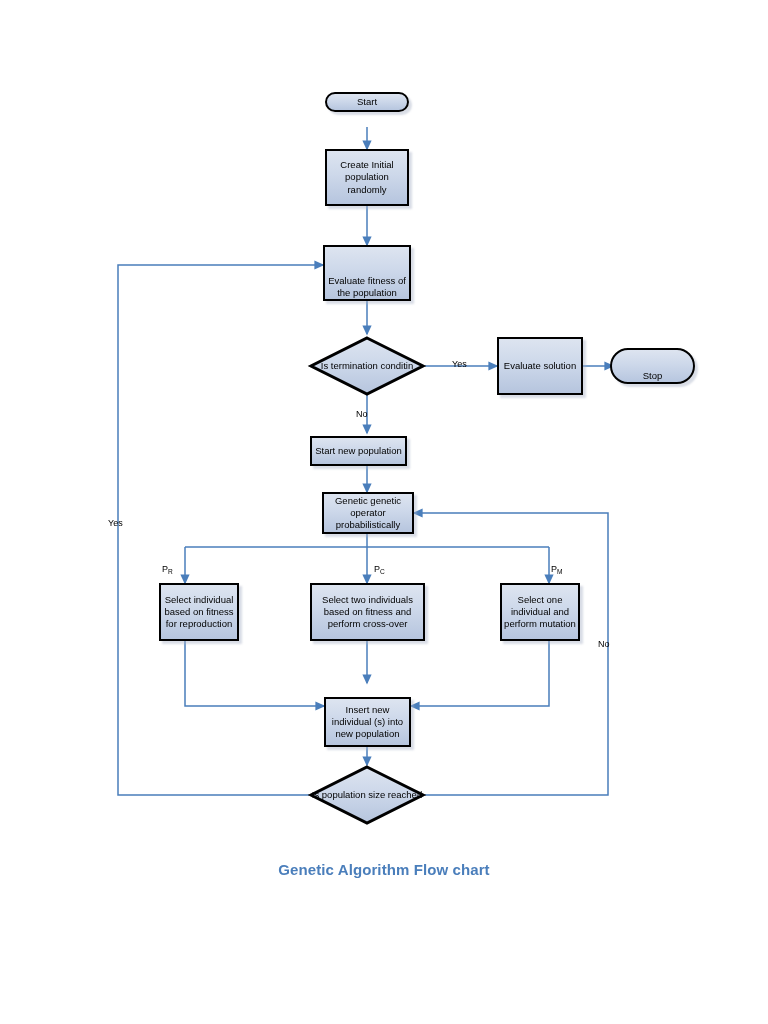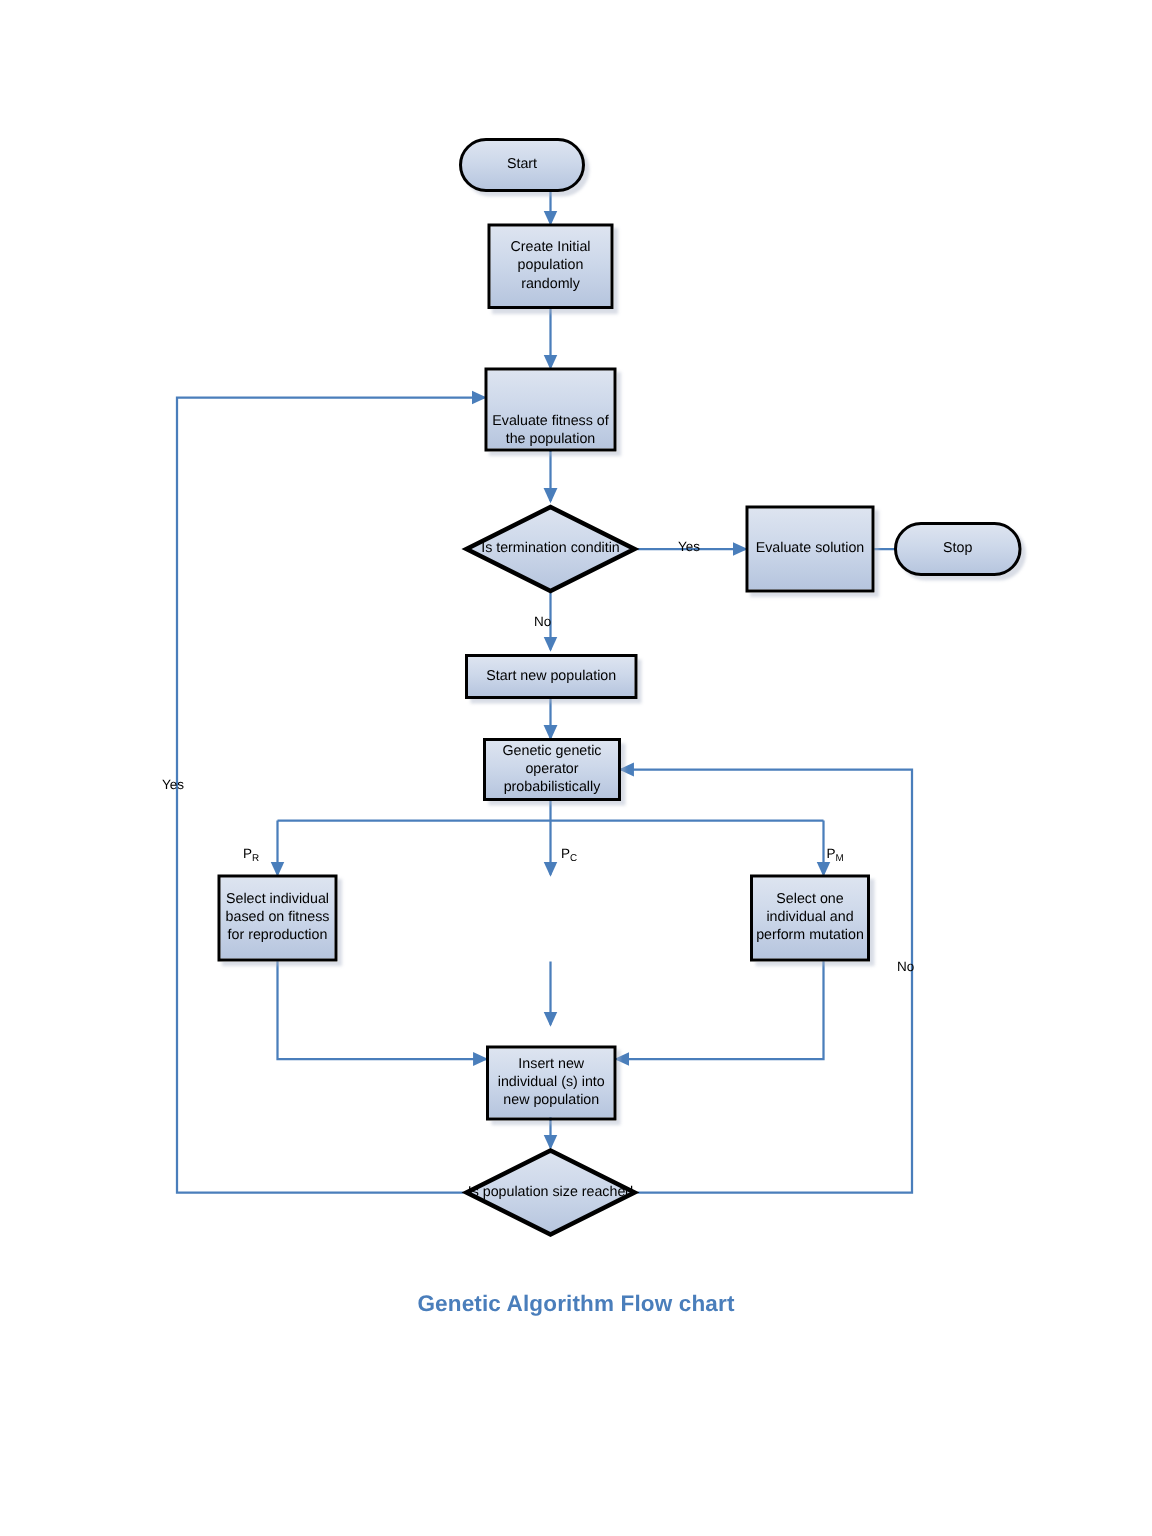--- a/index.html
+++ b/index.html
@@ -134,21 +134,21 @@
       <path d="M 549 641 L 549 706 L 411 706" marker-end="url(#arr)"></path>
 
       <path d="M 367 733 L 367 765" marker-end="url(#arr)"></path>
 
       <path d="M 425 795 L 608 795 L 608 513 L 414 513" marker-end="url(#arr)"></path>
 
       <path d="M 309 795 L 118 795 L 118 265 L 323 265" marker-end="url(#arr)"></path>
     </g>
   </svg>
 
-  <div class="node term" style="left:306px; top:92px; width:84px; height:36px;">
+  <div class="node term" style="left:325px; top:92px; width:84px; height:20px;">
     <span>Start</span>
   </div>
 
   <div class="node proc" style="left:325px; top:149px; width:84px; height:57px;">
     <span>Create Initial population randomly</span>
   </div>
 
   <div class="node proc" style="left:323px; top:245px; width:88px; height:56px;align-items:flex-end;">
     <span>Evaluate fitness of the population</span>
   </div>
@@ -164,36 +164,39 @@
       </defs>
       <polygon points="58,2 114,30 58,58 2,30" fill="url(#dg1)" stroke="#000000" stroke-width="3"></polygon>
     </svg>
     <div class="diamond-label">Is termination conditin</div>
   </div>
 
   <div class="node proc" style="left:497px; top:337px; width:86px; height:58px;">
     <span>Evaluate solution</span>
   </div>
 
-  <div class="node term" style="left:596px; top:348px; width:85px; height:36px;">
+  <div class="node term" style="left:610px; top:348px; width:85px; height:36px;align-items:flex-end;">
     <span>Stop</span>
   </div>
 
-  <div class="node proc" style="left:310px; top:436px; width:115px; height:30px;">
+  <div class="node proc" style="left:310px; top:436px; width:97px; height:30px;">
     <span>Start new population</span>
   </div>
 
   <div class="node proc" style="left:322px; top:492px; width:92px; height:42px;">
     <span>Genetic genetic operator probabilistically</span>
   </div>
 
-  <div class="node proc" style="left:145px; top:583px; width:80px; height:58px;">
+  <div class="node proc" style="left:159px; top:583px; width:80px; height:58px;">
     <span>Select individual based on fitness for reproduction</span>
   </div>
 
+  <div class="node proc" style="left:310px; top:583px; width:115px; height:58px;">
+    <span>Select two individuals based on fitness and perform cross-over</span>
+  </div>
 
   <div class="node proc" style="left:500px; top:583px; width:80px; height:58px;text-align:center;">
     <span>Select one individual and perform mutation</span>
   </div>
 
   <div class="node proc" style="left:324px; top:697px; width:87px; height:50px;">
     <span>Insert new individual (s) into new population</span>
   </div>
 
   <div class="diamond-wrap" style="left:309px; top:765px; width:116px; height:60px;">

